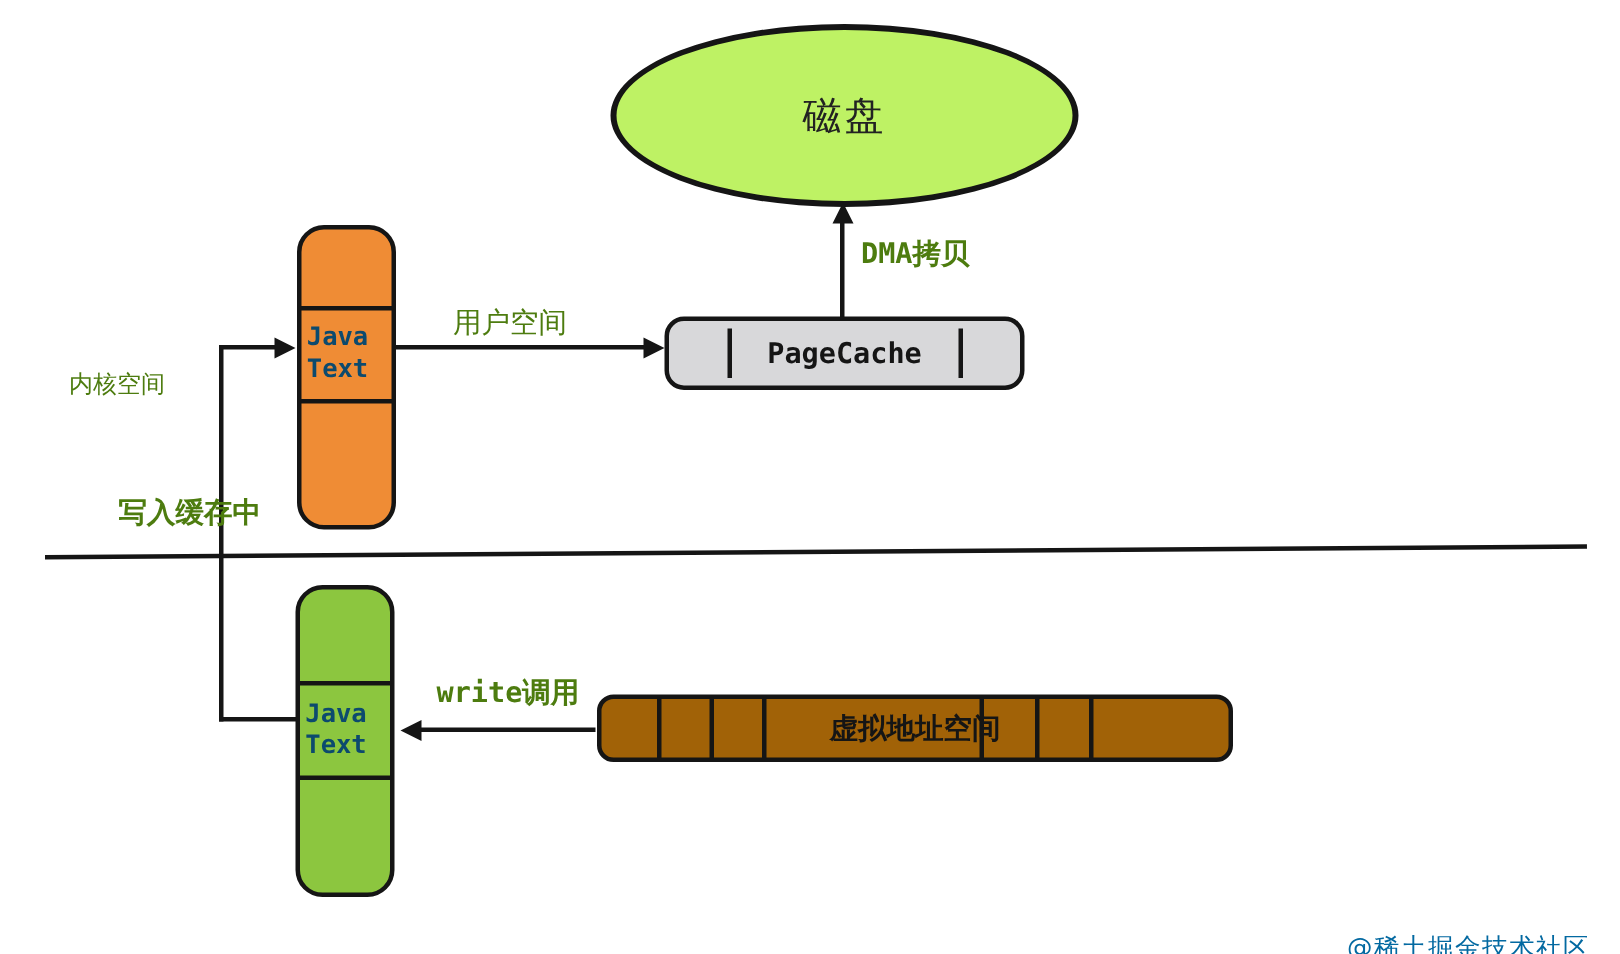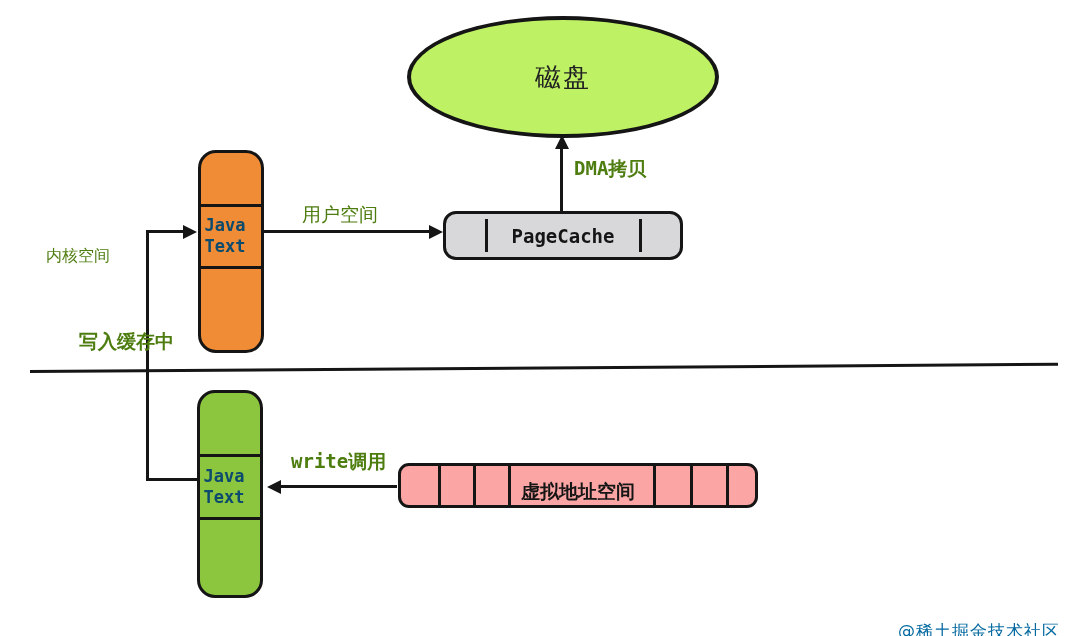--- a/index.html
+++ b/index.html
@@ -60,26 +60,26 @@
   }
   #pagecache-box .lbl {
     font-family: "DejaVu Sans Mono", monospace;
     font-weight: bold; font-size: 19px; color: #151515;
   }
   .pc-divider { position: absolute; top: 5px; width: 2.6px; height: 33px; background: #151515; }
   .pc-divider.d1 { left: 39px; }
   .pc-divider.d2 { left: 193px; }
 
   #vbar {
-    left: 398px; top: 463px; width: 360px; height: 45px;
-    background: #fca5a5;
+    left: 398px; top: 463px; width: 424px; height: 45px;
+    background: #a16207;
     border: 3.5px solid #151515;
     border-radius: 11px;
     box-sizing: border-box;
-    display: flex; align-items: flex-end; justify-content: center;
+    display: flex; align-items: center; justify-content: center;
   }
   #vbar .lbl { font-size: 19px; font-weight: 600; color: #151515; }
   .vb-divider { position: absolute; top: -1px; bottom: -1px; width: 2.6px; background: #151515; }
   .vb-divider.d1 { left: 37px; }
   .vb-divider.d2 { left: 72px; }
   .vb-divider.d3 { left: 107px; }
   .vb-divider.d4 { left: 252px; }
   .vb-divider.d5 { left: 289px; }
   .vb-divider.d6 { left: 325px; }
 

